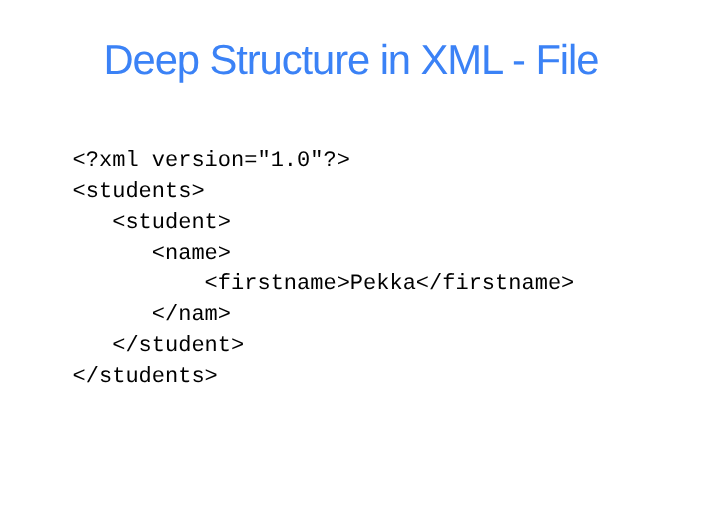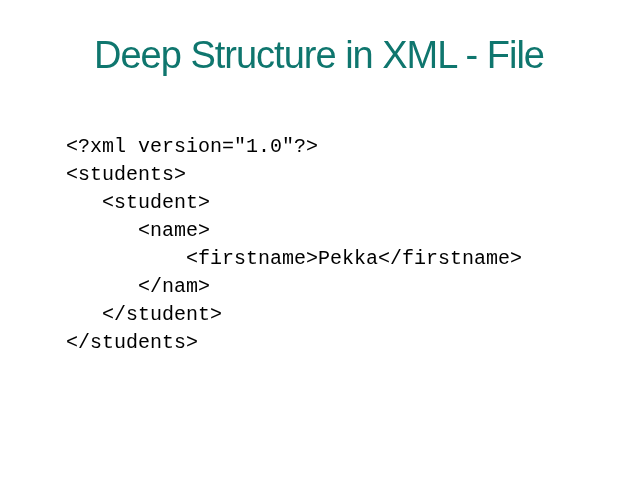--- a/index.html
+++ b/index.html
@@ -19,21 +19,21 @@
     position: absolute;
     top: 34px;
     left: 0;
     width: 100%;
     margin: 0;
     text-align: center;
     font-family: "Liberation Sans", sans-serif;
     font-weight: 400;
     font-size: 38px;
     letter-spacing: -1px;
-    color: #0f766e;
+    color: #3b82f6;
     line-height: 1.15;
   }
   .code-block {
     position: absolute;
     left: 66px;
     top: 133px;
     margin: 0;
     font-family: "Liberation Mono", "DejaVu Sans Mono", monospace;
     font-size: 20px;
     line-height: 28px;

